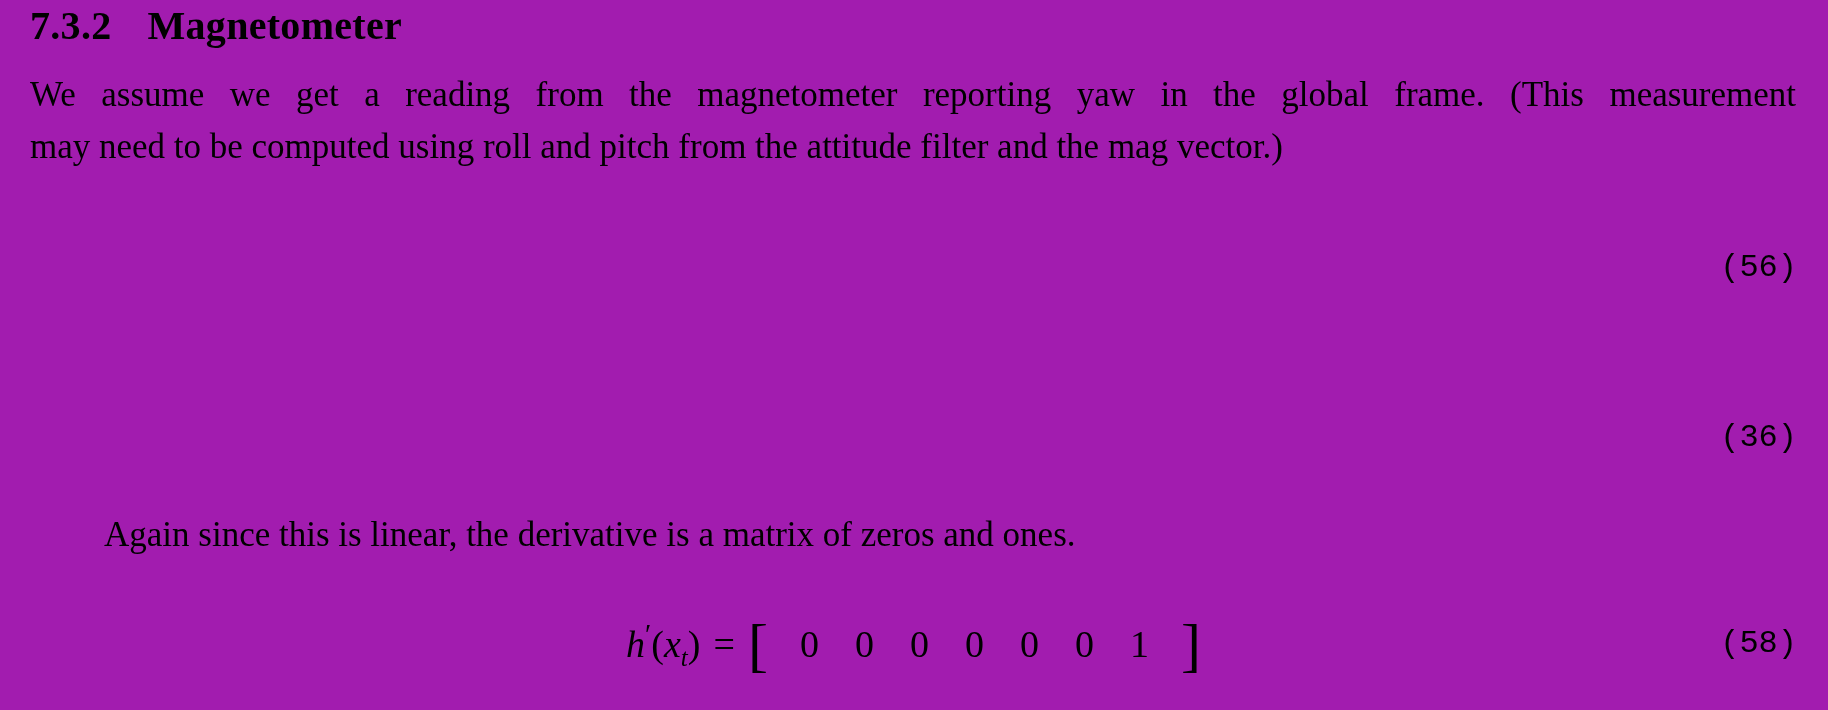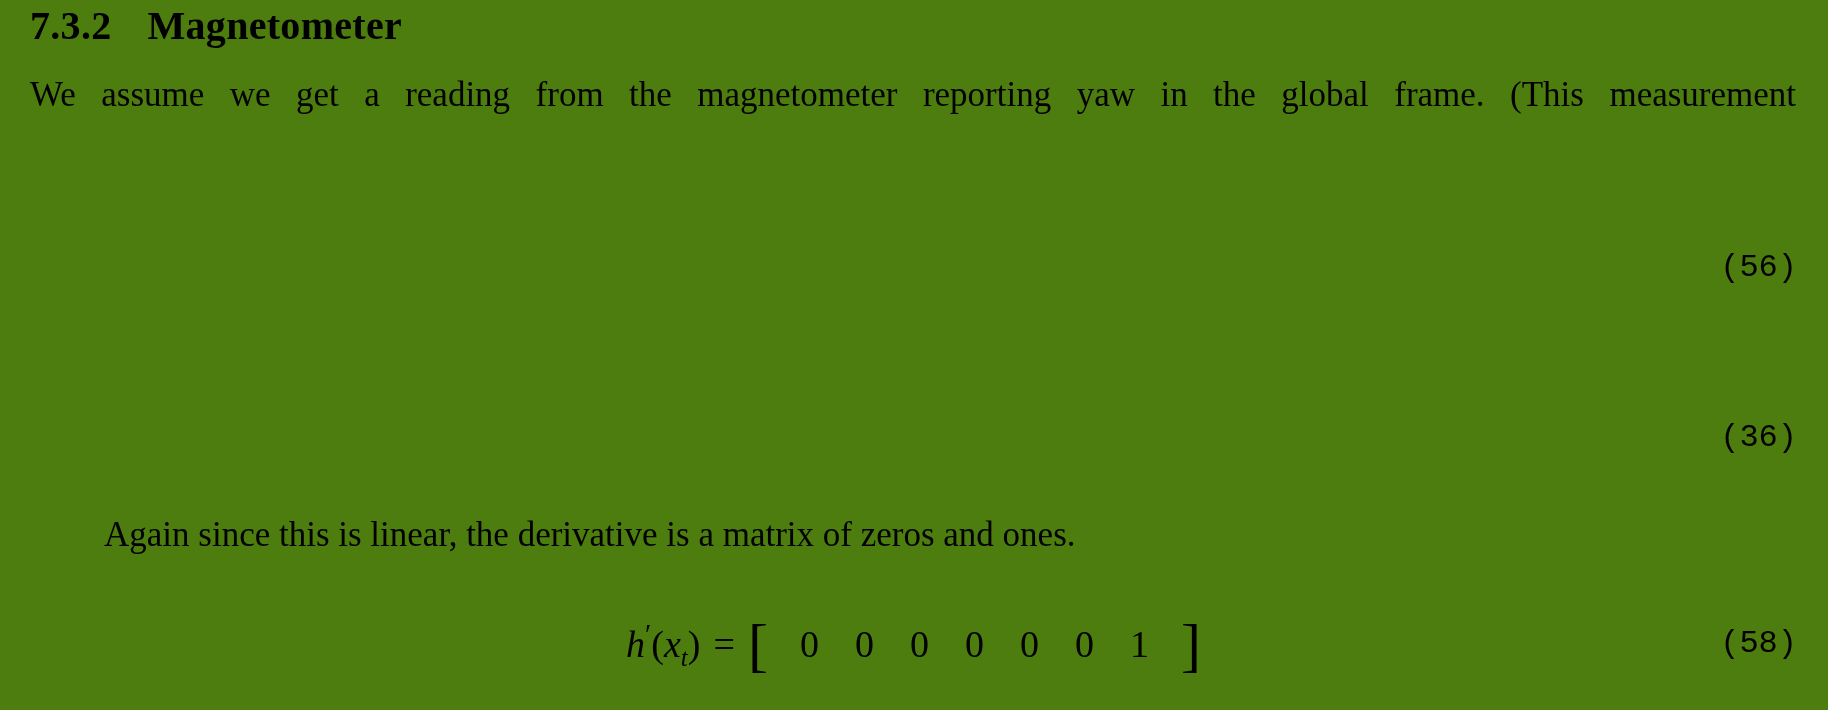--- a/index.html
+++ b/index.html
@@ -4,21 +4,21 @@
 <style>
   html, body {
     margin: 0;
     padding: 0;
     background: #ffffff;
   }
   .page {
     position: relative;
     width: 1828px;
     height: 710px;
-    background: #4d7c0f;
+    background: #a21caf;
     color: #000000;
     font-family: "Liberation Serif", "DejaVu Serif", serif;
     overflow: hidden;
   }
 
   
   .heading {
     position: absolute;
     left: 30px;
     top: 2px;
@@ -119,20 +119,21 @@
 </style>
 </head>
 <body>
 
 <div class="page">
 
   <h2 class="heading"><span>7.3.2</span><span class="title">Magnetometer</span></h2>
 
   <p class="para1">
     <span class="para-line justified">We assume we get a reading from the magnetometer reporting yaw in the global frame. (This measurement</span>
+    <span class="para-line wrap">may need to be computed using roll and pitch from the attitude filter and the mag vector.)</span>
   </p>
 
   <div class="eq-row eq56-row">
     <span class="eq-num">(56)</span>
   </div>
 
   <div class="eq-row eq57-row">
     <span class="eq-num">(36)</span>
   </div>
 

